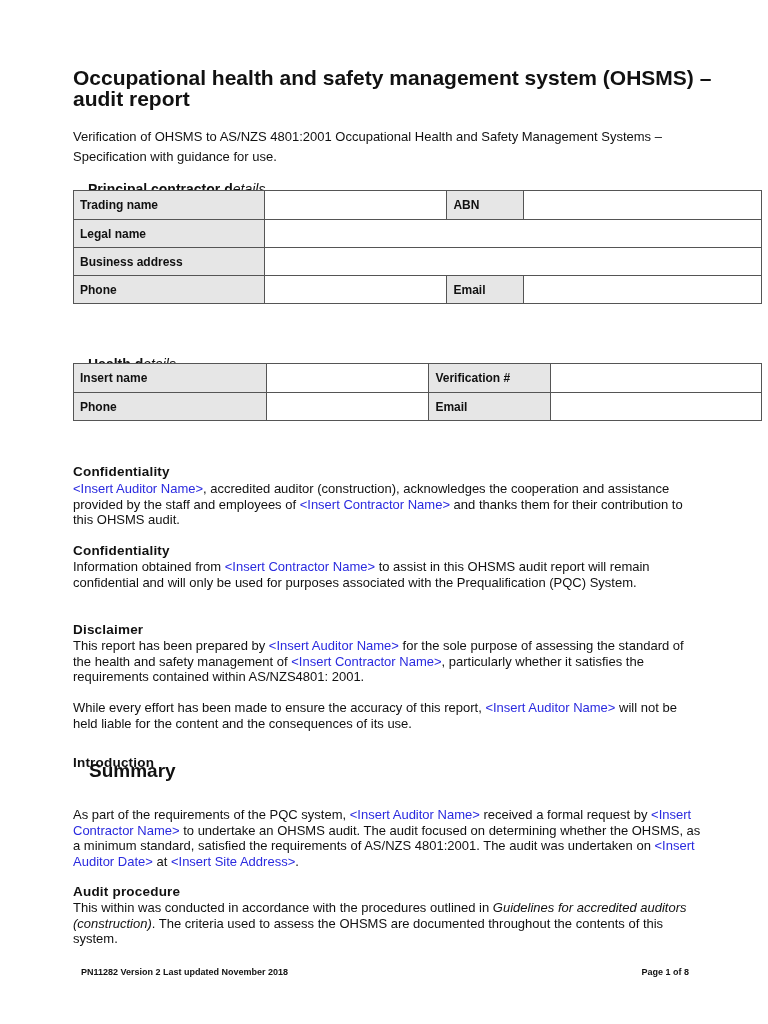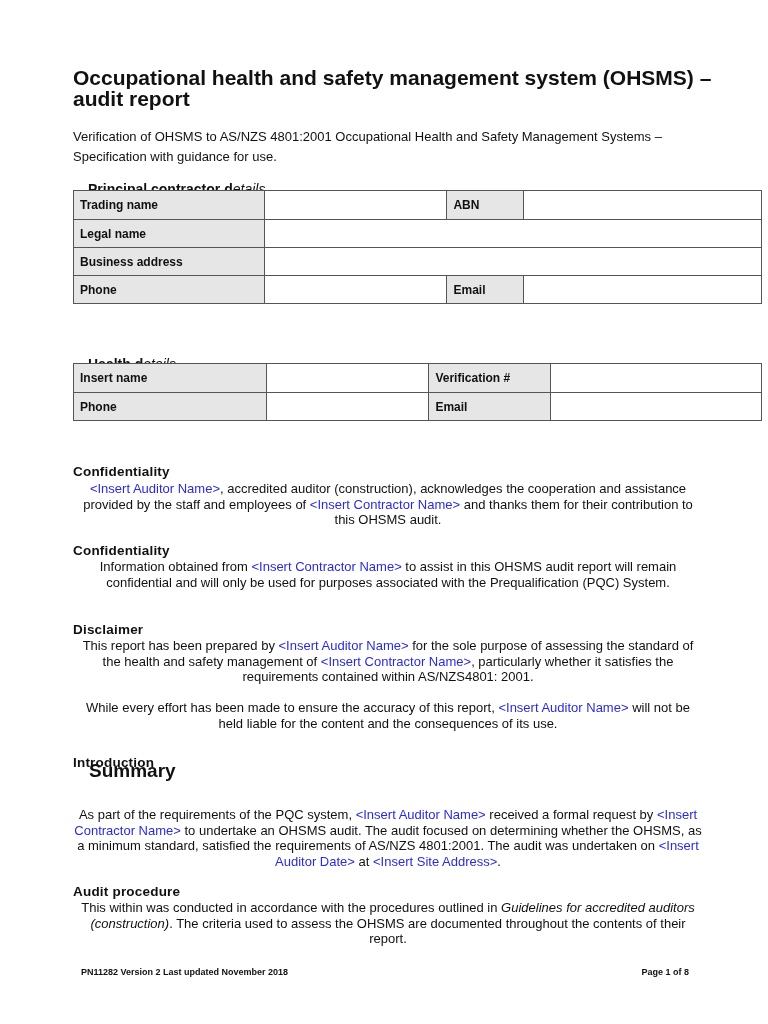--- a/index.html
+++ b/index.html
@@ -9,21 +9,21 @@
   h1 { position: absolute; top: 67px; left: 0; width: 640px; margin: 0;
        font-size: 21px; font-weight: bold; line-height: 21px; }
   .intro { position: absolute; top: 127px; left: 0; width: 620px; margin: 0;
            font-size: 13px; line-height: 20px; }
   .sec-head { position: absolute; left: 0; margin: 15px; font-size: 14px; font-weight: bold; line-height: 16px; }
   .sec-head .it { font-style: italic; font-weight: normal; }
   table { position: absolute; left: 0; border-collapse: collapse; font-size: 12px; }
   td { border: 1.5px solid #555; height: 26px; padding: 0 6px; box-sizing: border-box; }
   td.lbl { background: #e6e6e6; font-weight: bold; }
   .h3 { position: absolute; left: 0; margin: 0; font-size: 13.5px; font-weight: bold; line-height: 16px; letter-spacing: 0.2px; }
-  .p { position: absolute; left: 0; width: 630px; margin: 0; font-size: 13px; line-height: 15.6px; text-align: center; }
+  .p { position: absolute; left: 0; width: 630px; margin: 0; font-size: 13px; line-height: 15.6px; }
   .ph { color: #2a2adf; }
   h2 { position: absolute; top: 744px; left: 0; margin: 16px; font-size: 19px; font-weight: bold; }
   .footer { position: absolute; top: 967px; left: 0; width: 612px; font-size: 9px; font-weight: bold; padding-left: 8px; }
   .footer .right { position: absolute; right: 4px; top: 0; }
 </style>
 </head>
 <body>
 
 <div class="page">
   <h1>Occupational health and safety management system (OHSMS) – audit report</h1>
@@ -96,19 +96,19 @@
   <p class="h3" style="top:622px">Disclaimer</p>
   <p class="p" style="top:638px"><span>This report has been prepared by </span><span class="ph">&lt;Insert Auditor Name&gt;</span><span> for the sole purpose of assessing the standard of the health and safety management of </span><span class="ph">&lt;Insert Contractor Name&gt;</span><span>, particularly whether it satisfies the requirements contained within AS/NZS4801: 2001.</span></p>
   <p class="p" style="top:700px"><span>While every effort has been made to ensure the accuracy of this report, </span><span class="ph">&lt;Insert Auditor Name&gt;</span><span> will not be held liable for the content and the consequences of its use.</span></p>
 
   <h2>Summary</h2>
 
   <p class="h3" style="top:755px">Introduction</p>
   <p class="p" style="top:807px"><span>As part of the requirements of the PQC system, </span><span class="ph">&lt;Insert Auditor Name&gt;</span><span> received a formal request by </span><span class="ph">&lt;Insert Contractor Name&gt;</span><span> to undertake an OHSMS audit. The audit focused on determining whether the OHSMS, as a minimum standard, satisfied the requirements of AS/NZS 4801:2001. The audit was undertaken on </span><span class="ph">&lt;Insert Auditor Date&gt;</span><span> at </span><span class="ph">&lt;Insert Site Address&gt;</span><span>.</span></p>
 
   <p class="h3" style="top:884px">Audit procedure</p>
-  <p class="p" style="top:900px"><span>This within was conducted in accordance with the procedures outlined in </span><i>Guidelines for accredited auditors (construction)</i><span>. The criteria used to assess the OHSMS are documented throughout the contents of their report.</span></p>
+  <p class="p" style="top:900px"><span>This within was conducted in accordance with the procedures outlined in </span><i>Guidelines for accredited auditors (construction)</i><span>. The criteria used to assess the OHSMS are documented throughout the contents of this system.</span></p>
 
   <div class="footer">
     <span>PN11282 Version 2 Last updated November 2018</span>
     <span class="right">Page 1 of 8</span>
   </div>
 </div>
 
 </body></html>

